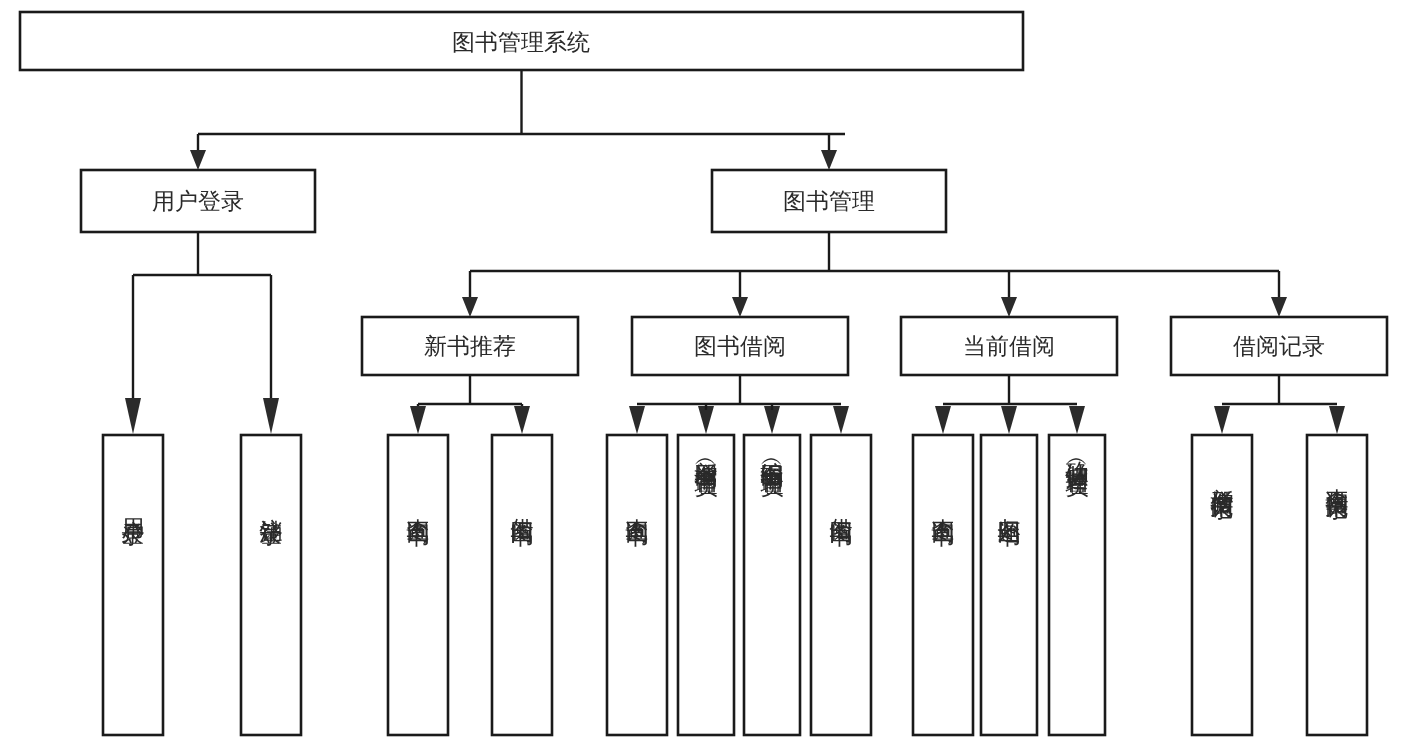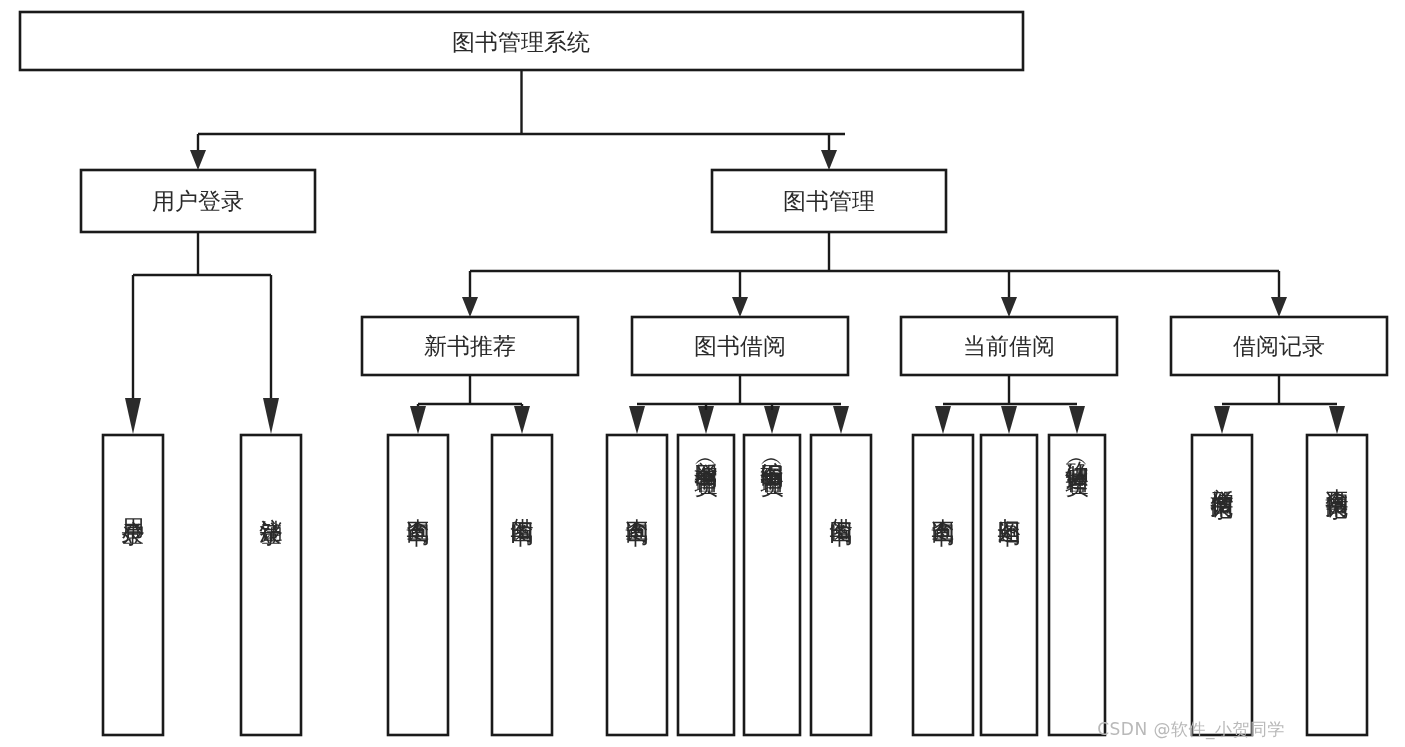--- a/index.html
+++ b/index.html
@@ -231,15 +231,14 @@
   </div>
 
   <div class="vlabel-wrap" style="left:1192px; top:470px; width:60px; height:265px;">
     <span class="vlabel">新增借阅记录</span>
   </div>
 
   <div class="vlabel-wrap" style="left:1307px; top:470px; width:60px; height:265px;">
     <span class="vlabel">查询借阅记录</span>
   </div>
 
-  <div id="watermark">CSDN @软件_小贺同学</div>
 
 </div>
 
 </body></html>

